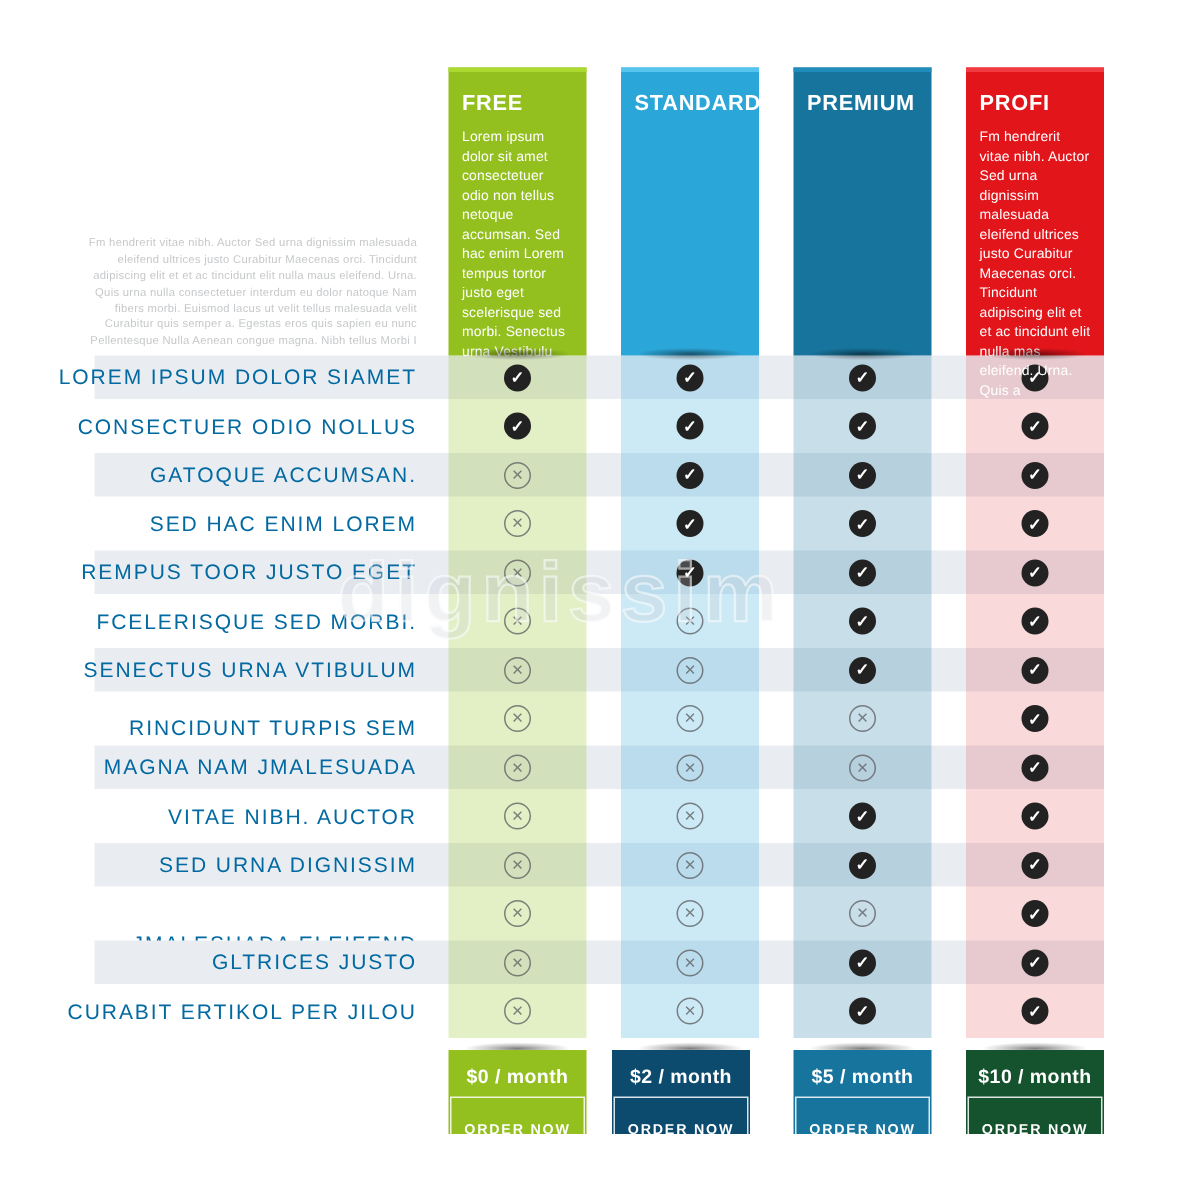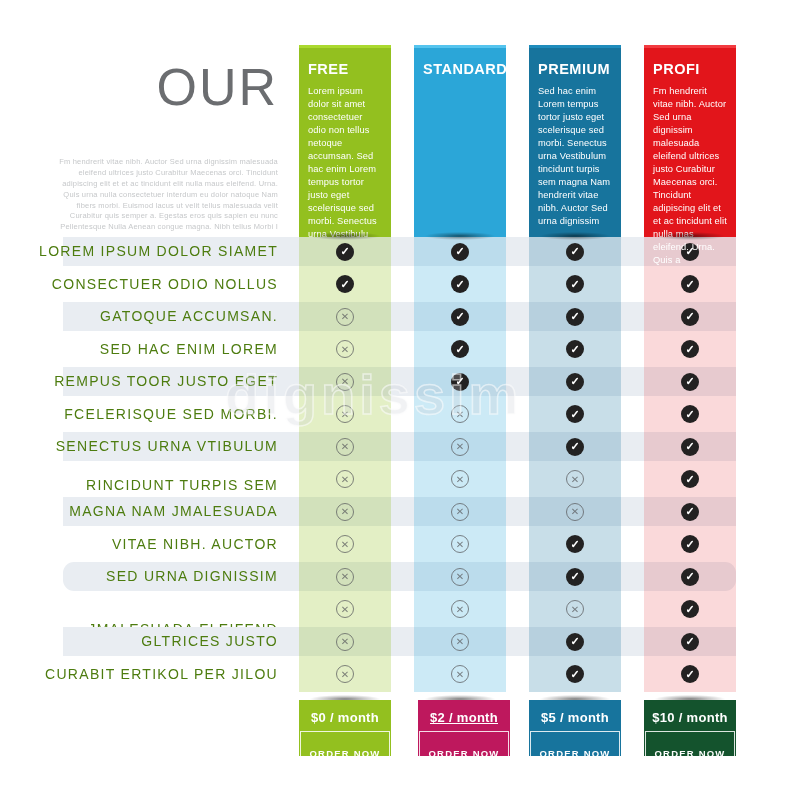--- a/index.html
+++ b/index.html
@@ -15,21 +15,21 @@
   .intro{
     position:absolute;top:157px;right:522px;width:225px;text-align:right;
     font-size:7.5px;line-height:1.45;color:#c6c8ca;letter-spacing:.2px;
   }
   
   .feature-row{position:absolute;left:63px;width:673px;height:29px;}
   .feature-row.odd{background:#e9edf2;}
   .feature-row.even{background:#ffffff;}
   .feature-label{
     position:absolute;right:458px;top:0;height:29px;line-height:29px;
-    font-size:14px;letter-spacing:1.3px;color:#4d7c0f;white-space:nowrap;
+    font-size:14px;letter-spacing:1.3px;color:#0369a1;white-space:nowrap;
   }
   
   
   .tint{position:absolute;top:237px;height:455px;width:92px;z-index:2;}
   
   .mark{position:absolute;width:18px;height:18px;z-index:3;border-radius:50%;
         display:flex;align-items:center;justify-content:center;box-sizing:border-box;}
   .mark.check{background:#232222;color:#ffffff;font-size:11px;font-weight:bold;}
   .mark.cross{border:1.5px solid #5a5b5e;color:#5a5b5e;font-size:10px;opacity:.75;background:transparent;}
   
@@ -53,21 +53,20 @@
   .plan-price{font-size:13px;font-weight:bold;letter-spacing:.3px;}
   .order-btn{display:inline-block;margin-top:6px;padding:16px 9px;border:1px solid rgba(255,255,255,0.85);
              font-size:9.5px;font-weight:bold;letter-spacing:1.2px;cursor:pointer;white-space:nowrap;}
 </style>
 </head>
 <body>
 
 <div class="stage">
 
   <div class="title">
-    <div>OUR</div>
   </div>
 
   <div class="intro">Fm hendrerit vitae nibh. Auctor Sed urna dignissim malesuada eleifend ultrices justo Curabitur Maecenas orci. Tincidunt adipiscing elit et et ac tincidunt elit nulla maus eleifend. Urna. Quis urna nulla consectetuer interdum eu dolor natoque Nam fibers morbi. Euismod lacus ut velit tellus malesuada velit Curabitur quis semper a. Egestas eros quis sapien eu nunc Pellentesque Nulla Aenean congue magna. Nibh tellus Morbi I</div>
 
   <div id="rows">
       <div class="feature-row odd" style="top: 237px;">
         <div class="feature-label">LOREM IPSUM DOLOR SIAMET</div>
       </div>
       <div class="feature-row even" style="top: 269.5px;">
         <div class="feature-label">CONSECTUER ODIO NOLLUS</div>
@@ -89,21 +88,21 @@
       </div>
       <div class="feature-row even" style="top: 471px;">
         <div class="feature-label">RINCIDUNT TURPIS SEM</div>
       </div>
       <div class="feature-row odd" style="top: 497px;">
         <div class="feature-label">MAGNA NAM JMALESUADA</div>
       </div>
       <div class="feature-row even" style="top: 529.5px;">
         <div class="feature-label">VITAE NIBH. AUCTOR</div>
       </div>
-      <div class="feature-row odd" style="top: 562px; border-radius: 11px;">
+      <div class="feature-row odd" style="top: 562px;">
         <div class="feature-label">SED URNA DIGNISSIM</div>
       </div>
       <div class="feature-row even" style="top: 594.5px; margin-top: 20px;">
         <div class="feature-label">JMALESUADA ELEIFEND</div>
       </div>
       <div class="feature-row odd" style="top: 627px;">
         <div class="feature-label">GLTRICES JUSTO</div>
       </div>
       <div class="feature-row even" style="top: 659.5px;">
         <div class="feature-label">CURABIT ERTIKOL PER JILOU</div>
@@ -184,34 +183,33 @@
       </div>
       <div class="shadow" style="left: 293px; top: 230px;"></div>
       <div class="plan-header" style="left: 414px; background: rgb(43, 166, 216);">
         <div class="plan-top-strip" style="background: rgb(85, 196, 238);"></div>
         <div class="plan-title">STANDARD</div>
       </div>
       <div class="shadow" style="left: 408px; top: 230px;"></div>
       <div class="plan-header" style="left: 529px; background: rgb(23, 116, 157);">
         <div class="plan-top-strip" style="background: rgb(31, 140, 188);"></div>
         <div class="plan-title">PREMIUM</div>
-        <div class="plan-desc">Sed hac enim Lorem tempus tortor justo eget scelerisque sed morbi. Senectus urna Vestibulum tincidunt turpis sem magna Nam hendrerit vitae nibh. Auctor Sed urna dignissim</div>
       </div>
       <div class="shadow" style="left: 523px; top: 230px;"></div>
       <div class="plan-header" style="left: 644px; background: rgb(226, 21, 27);">
         <div class="plan-top-strip" style="background: rgb(242, 59, 64);"></div>
         <div class="plan-title">PROFI</div>
         <div class="plan-desc">Fm hendrerit vitae nibh. Auctor Sed urna dignissim malesuada eleifend ultrices justo Curabitur Maecenas orci. Tincidunt adipiscing elit et et ac tincidunt elit nulla mas eleifend. Urna. Quis a</div>
       </div>
       <div class="shadow" style="left: 638px; top: 230px;"></div>
     </div>
   <div id="footers">
       <div class="shadow" style="left: 293px; top: 693px;"></div>
       <div class="plan-footer" style="left: 299px; background: rgb(147, 192, 31);"><div class="plan-price">$0 / month</div><div class="order-btn">ORDER NOW</div></div>
       <div class="shadow" style="left: 408px; top: 693px;"></div>
-      <div class="plan-footer" style="left: 418px; background: #be185d; text-decoration: underline;"><div class="plan-price">$2 / month</div><div class="order-btn">ORDER NOW</div></div>
+      <div class="plan-footer" style="left: 408px; background: #0c4a6e;"><div class="plan-price">$2 / month</div><div class="order-btn">ORDER NOW</div></div>
       <div class="shadow" style="left: 523px; top: 693px;"></div>
       <div class="plan-footer" style="left: 529px; background: rgb(23, 116, 157);"><div class="plan-price">$5 / month</div><div class="order-btn">ORDER NOW</div></div>
       <div class="shadow" style="left: 638px; top: 693px;"></div>
       <div class="plan-footer" style="left: 644px; background: #14532d;"><div class="plan-price">$10 / month</div><div class="order-btn">ORDER NOW</div></div>
     </div>
 
 </div>
 
 </body></html>

